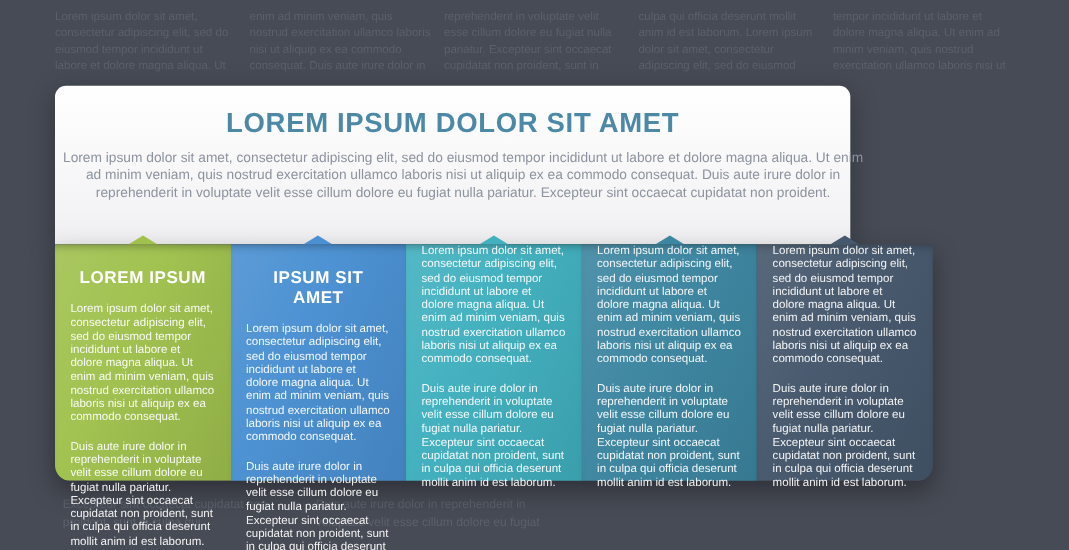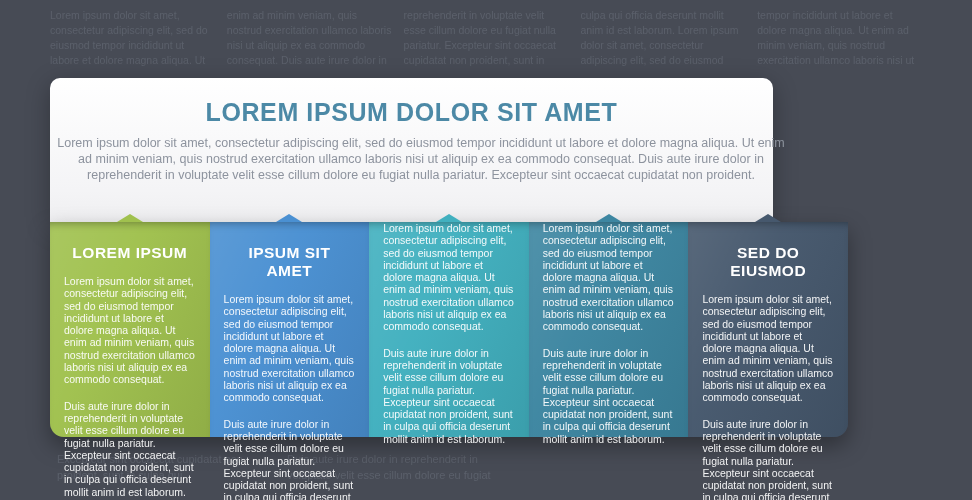--- a/index.html
+++ b/index.html
@@ -99,19 +99,18 @@
       <p>Lorem ipsum dolor sit amet, consectetur adipiscing elit, sed do eiusmod tempor incididunt ut labore et dolore magna aliqua. Ut enim ad minim veniam, quis nostrud exercitation ullamco laboris nisi ut aliquip ex ea commodo consequat.</p>
       <p>Duis aute irure dolor in reprehenderit in voluptate velit esse cillum dolore eu fugiat nulla pariatur. Excepteur sint occaecat cupidatat non proident, sunt in culpa qui officia deserunt mollit anim id est laborum.</p>
     </div>
     <div class="col" style="--c: #3D86A1;">
       <div class="tri"></div>
       <p>Lorem ipsum dolor sit amet, consectetur adipiscing elit, sed do eiusmod tempor incididunt ut labore et dolore magna aliqua. Ut enim ad minim veniam, quis nostrud exercitation ullamco laboris nisi ut aliquip ex ea commodo consequat.</p>
       <p>Duis aute irure dolor in reprehenderit in voluptate velit esse cillum dolore eu fugiat nulla pariatur. Excepteur sint occaecat cupidatat non proident, sunt in culpa qui officia deserunt mollit anim id est laborum.</p>
     </div>
     <div class="col" style="--c: #46586D;">
       <div class="tri"></div>
-      <h2>SED DO EIUSMOD</h2>
       <p>Lorem ipsum dolor sit amet, consectetur adipiscing elit, sed do eiusmod tempor incididunt ut labore et dolore magna aliqua. Ut enim ad minim veniam, quis nostrud exercitation ullamco laboris nisi ut aliquip ex ea commodo consequat.</p>
       <p>Duis aute irure dolor in reprehenderit in voluptate velit esse cillum dolore eu fugiat nulla pariatur. Excepteur sint occaecat cupidatat non proident, sunt in culpa qui officia deserunt mollit anim id est laborum.</p>
     </div>
   </div>
 
 </div>
 
 </body></html>

